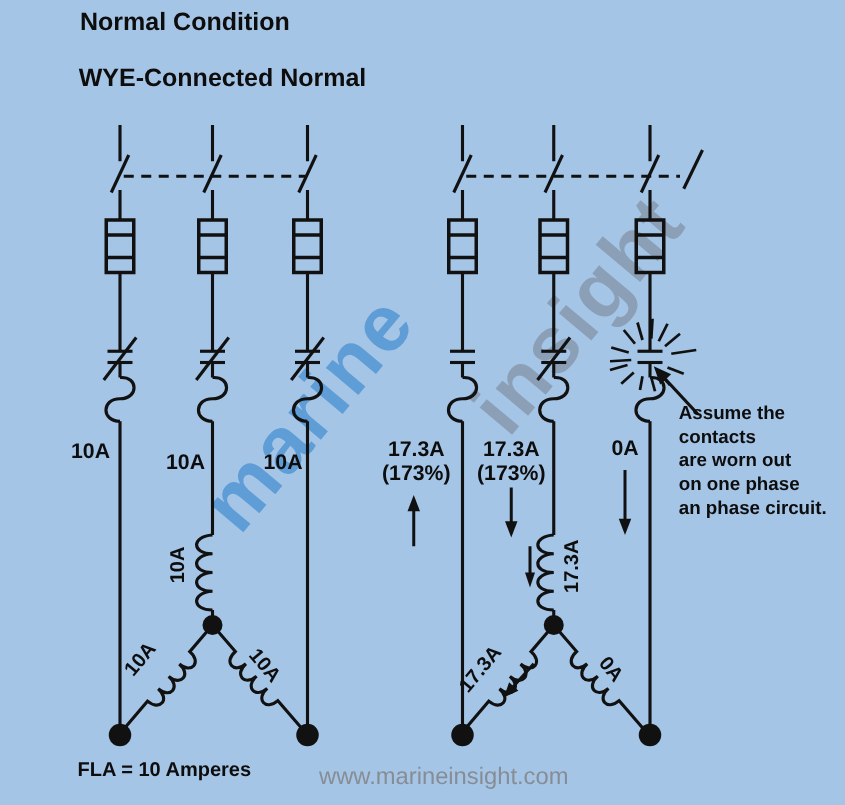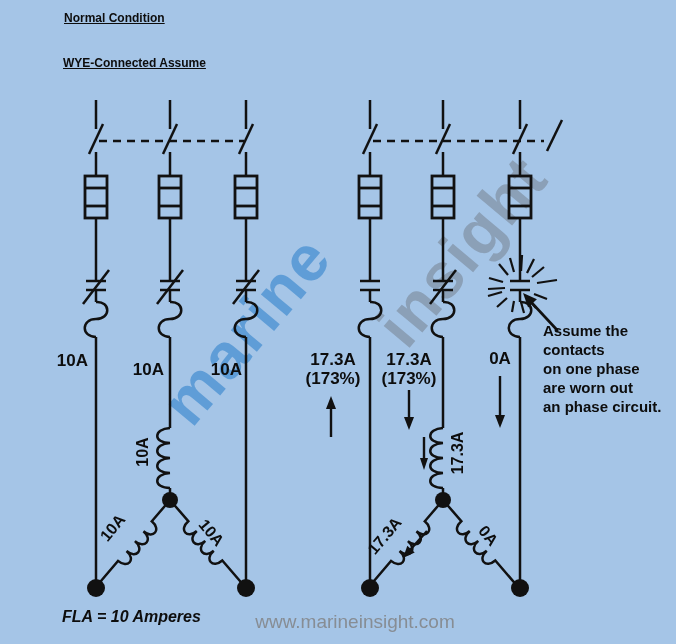--- a/index.html
+++ b/index.html
@@ -5,21 +5,21 @@
   html,body{margin:0;padding:0;}
   #stage{
     position:relative;
     width:676px;height:644px;
     background:#a5c5e7;
     overflow:hidden;
     font-family:"Liberation Sans", sans-serif;
     color:#0d0d0d;
   }
   .lbl{position:absolute;font-weight:bold;font-size:17px;line-height:18px;white-space:nowrap;}
-  .ttl{font-size:12px;text-decoration:underline;}
+  .ttl{font-size:20px;}
   .ctr{text-align:center;}
   .rgt{text-align:right;}
   .rot{transform-origin:50% 50%;}
   .wm{position:absolute;font-weight:bold;font-size:64px;letter-spacing:2px;transform-origin:0% 50%;white-space:nowrap;pointer-events:none;}
   #wm-marine{left:175px;top:378px;color:rgba(25,118,200,0.50);transform:rotate(-50deg);}
   #wm-insight{left:390px;top:300px;color:rgba(100,105,112,0.40);transform:rotate(-50deg);}
   #wm-url{position:absolute;left:175px;top:611px;width:360px;text-align:center;font-size:19px;color:#878d94;}
   #annotation{position:absolute;left:543px;top:321px;font-weight:bold;font-size:15px;line-height:19px;}
   svg{position:absolute;left:0;top:0;}
 </style>
@@ -131,44 +131,44 @@
       </g>
 
       <g stroke="#111" stroke-width="2.6" fill="#111">
         <line x1="558" y1="331" x2="532" y2="303"></line>
         <polygon points="523,293 536.9,299.3 528.1,307.5" stroke="none"></polygon>
       </g>
     </g>
   </svg>
 
   <div class="lbl ttl" style="left:64px;top:9px;">Normal Condition</div>
-  <div class="lbl ttl" style="left:63px;top:54px;">WYE-Connected Assume</div>
+  <div class="lbl ttl" style="left:63px;top:54px;">WYE-Connected Normal</div>
 
   <div class="lbl rgt" style="left:46px;top:352px;width:42px;">10A</div>
   <div class="lbl rgt" style="left:122px;top:361px;width:42px;">10A</div>
   <div class="lbl rgt" style="left:200px;top:361px;width:42px;">10A</div>
 
   <div class="lbl ctr rot" style="left:113px;top:443px;width:60px;font-size:16px;transform:rotate(-90deg);">10A</div>
   <div class="lbl ctr rot" style="left:83px;top:519px;width:60px;font-size:16px;transform:rotate(-50deg);">10A</div>
   <div class="lbl ctr rot" style="left:181px;top:524px;width:60px;font-size:16px;transform:rotate(50deg);">10A</div>
 
-  <div class="lbl" style="left:62px;top:608px;font-size:16px;font-style:italic;">FLA = 10 Amperes</div>
+  <div class="lbl" style="left:62px;top:608px;font-size:16px;">FLA = 10 Amperes</div>
 
   <div class="lbl ctr" style="left:303px;top:351px;width:60px;">17.3A</div>
   <div class="lbl ctr" style="left:303px;top:370px;width:60px;">(173%)</div>
   <div class="lbl ctr" style="left:379px;top:351px;width:60px;">17.3A</div>
   <div class="lbl ctr" style="left:379px;top:370px;width:60px;">(173%)</div>
   <div class="lbl ctr" style="left:470px;top:350px;width:60px;">0A</div>
 
   <div class="lbl ctr rot" style="left:423px;top:444px;width:70px;font-size:16px;transform:rotate(-90deg);">17.3A</div>
   <div class="lbl ctr rot" style="left:350px;top:527px;width:70px;font-size:16px;transform:rotate(-50deg);">17.3A</div>
   <div class="lbl ctr rot" style="left:458px;top:527px;width:60px;font-size:16px;transform:rotate(50deg);">0A</div>
 
   <div id="annotation">
     <div>Assume the</div>
     <div>contacts</div>
+    <div>are worn out</div>
     <div>on one phase</div>
-    <div>are worn out</div>
     <div>an phase circuit.</div>
   </div>
 
   <div id="wm-url">www.marineinsight.com</div>
 </div>
 
 </body></html>

